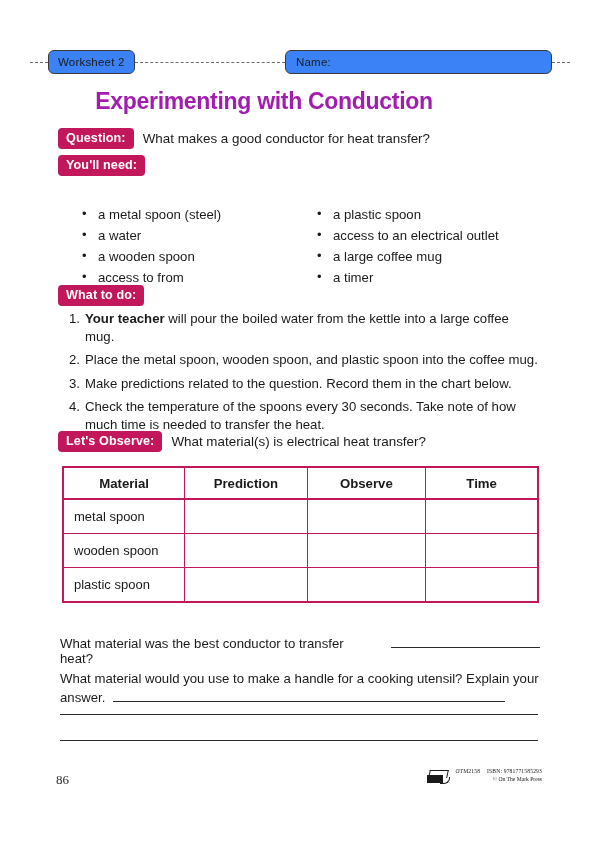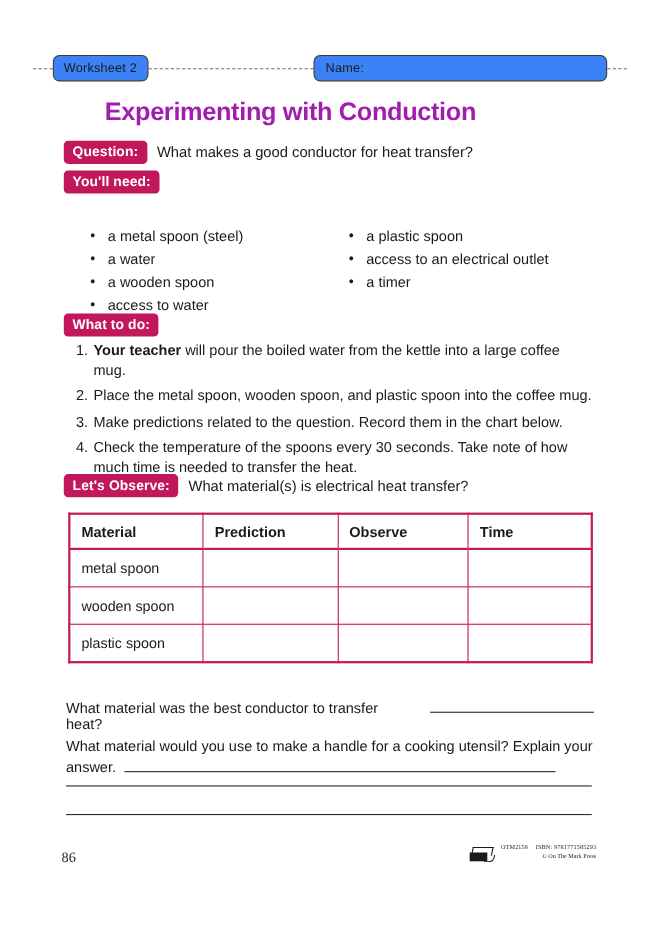--- a/index.html
+++ b/index.html
@@ -171,21 +171,21 @@
     background: #fff;
   }
   .data-table td {
     border: 1.2px solid #c2185b;
     height: 33px;
     padding: 0 10px;
     font-size: 13px;
     color: #1a1a1a;
   }
   .data-table thead td {
-    text-align: left;
+    text-align: center;
     font-weight: bold;
     font-size: 13.2px;
     height: 30px;
     border-bottom: 2.5px solid #c2185b;
   }
   .col-material   { width: 123px; }
   .col-prediction { width: 118px; }
   .col-result     { width: 118px; }
   .col-time       { width: 118px; }
 
@@ -311,27 +311,28 @@
   <div class="row-line need-row">
     <span class="badge">You'll need:</span>
   </div>
 
   <div class="materials">
     <div class="mat-col">
       <ul>
         <li>a metal spoon (steel)</li>
         <li>a water</li>
         <li>a wooden spoon</li>
-        <li>access to water</li>
+        <li>access to from</li>
       </ul>
     </div>
     <div class="mat-col">
       <ul>
         <li>a plastic spoon</li>
         <li>access to an electrical outlet</li>
+        <li>a large coffee mug</li>
         <li>a timer</li>
       </ul>
     </div>
   </div>
 
   <div class="row-line todo-row">
     <span class="badge">What to do:</span>
   </div>
 
   <div class="steps">

